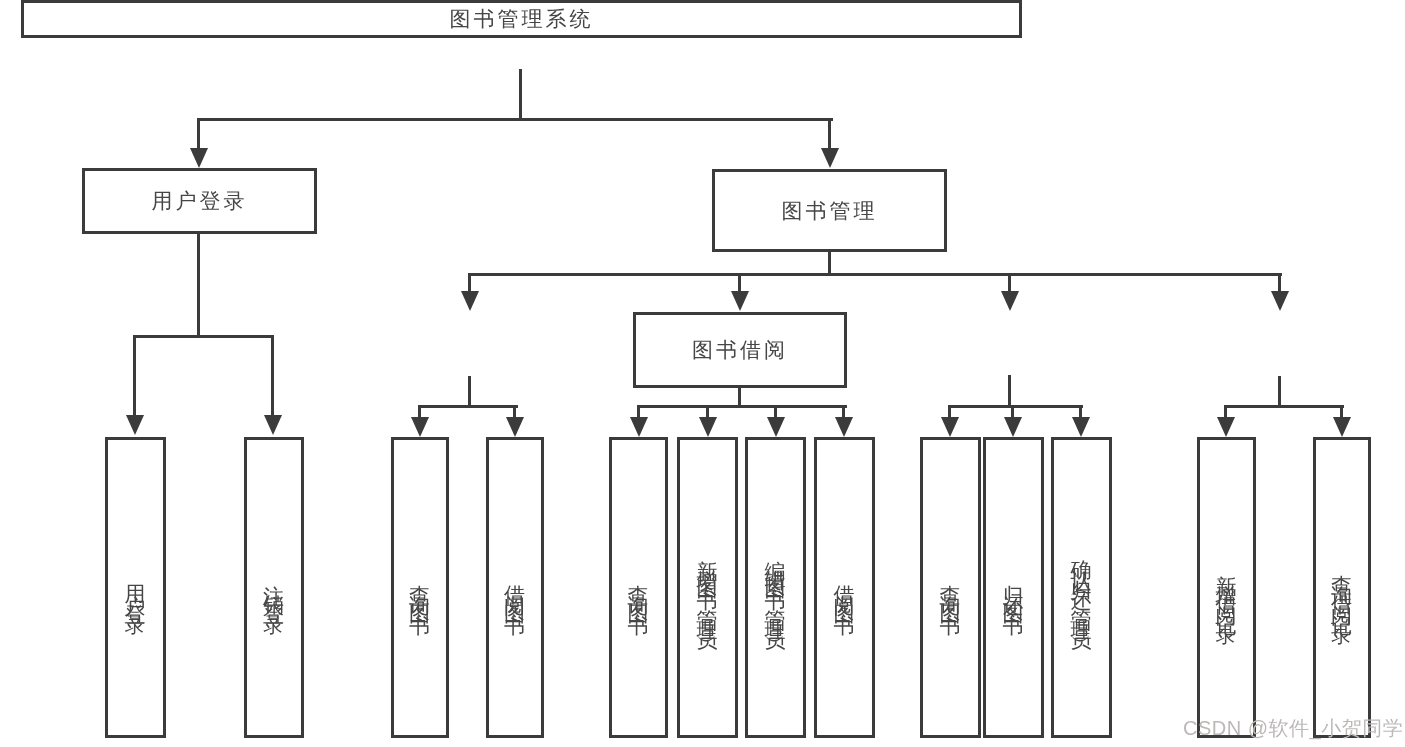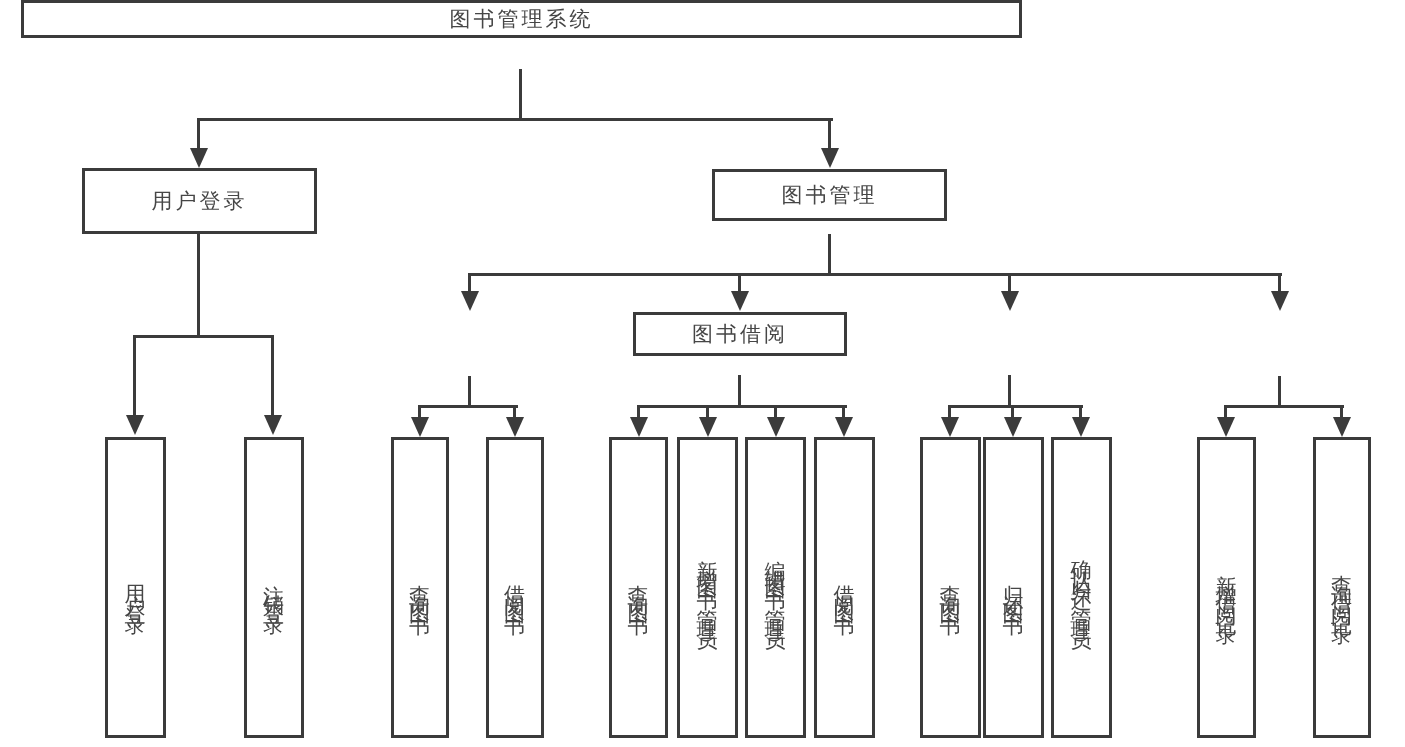--- a/index.html
+++ b/index.html
@@ -60,21 +60,21 @@
   <div class="ln" style="left:519px;top:69px;width:3px;height:51px"></div>
   <div class="ln" style="left:197px;top:118px;width:636px;height:3px"></div>
   <div class="ln" style="left:197px;top:120px;width:3px;height:28px"></div>
   <div class="ah" style="left:190px;top:148px"></div>
   <div class="ln" style="left:828px;top:120px;width:3px;height:28px"></div>
   <div class="ah" style="left:821px;top:148px"></div>
 
   <div class="box" style="left:82px;top:168px;width:235px;height:66px">
     <span>用户登录</span>
   </div>
-  <div class="box" style="left:712px;top:169px;width:235px;height:52px">
+  <div class="box" style="left:712px;top:169px;width:235px;height:83px">
     <span>图书管理</span>
   </div>
 
   <div class="ln" style="left:197px;top:234px;width:3px;height:103px"></div>
   <div class="ln" style="left:133px;top:335px;width:141px;height:3px"></div>
   <div class="ln" style="left:133px;top:337px;width:3px;height:78px"></div>
   <div class="ah" style="left:126px;top:415px"></div>
   <div class="ln" style="left:271px;top:337px;width:3px;height:78px"></div>
   <div class="ah" style="left:264px;top:415px"></div>
 
@@ -82,21 +82,21 @@
   <div class="ln" style="left:468px;top:273px;width:814px;height:3px"></div>
   <div class="ln" style="left:468px;top:276px;width:3px;height:16px"></div>
   <div class="ah" style="left:461px;top:291px"></div>
   <div class="ln" style="left:738px;top:276px;width:3px;height:16px"></div>
   <div class="ah" style="left:731px;top:291px"></div>
   <div class="ln" style="left:1008px;top:276px;width:3px;height:16px"></div>
   <div class="ah" style="left:1001px;top:291px"></div>
   <div class="ln" style="left:1278px;top:276px;width:3px;height:16px"></div>
   <div class="ah" style="left:1271px;top:291px"></div>
 
-  <div class="box" style="left:633px;top:312px;width:214px;height:44px">
+  <div class="box" style="left:633px;top:312px;width:214px;height:76px">
     <span>图书借阅</span>
   </div>
 
   <div class="ln" style="left:468px;top:376px;width:3px;height:31px"></div>
   <div class="ln" style="left:418px;top:405px;width:100px;height:3px"></div>
   <div class="ln" style="left:418px;top:408px;width:3px;height:10px"></div>
   <div class="ah" style="left:411px;top:417px"></div>
   <div class="ln" style="left:513px;top:408px;width:3px;height:10px"></div>
   <div class="ah" style="left:506px;top:417px"></div>
 
@@ -164,14 +164,15 @@
     <span>确认归还（管理员）</span>
   </div>
 
   <div class="vbox" style="left:1197px;top:437px;width:59px;height:301px">
     <span>新增借阅记录</span>
   </div>
   <div class="vbox" style="left:1313px;top:437px;width:58px;height:301px">
     <span>查询借阅记录</span>
   </div>
 
+  <div class="watermark">CSDN @软件_小贺同学</div>
 
 </div>
 
 </body></html>

